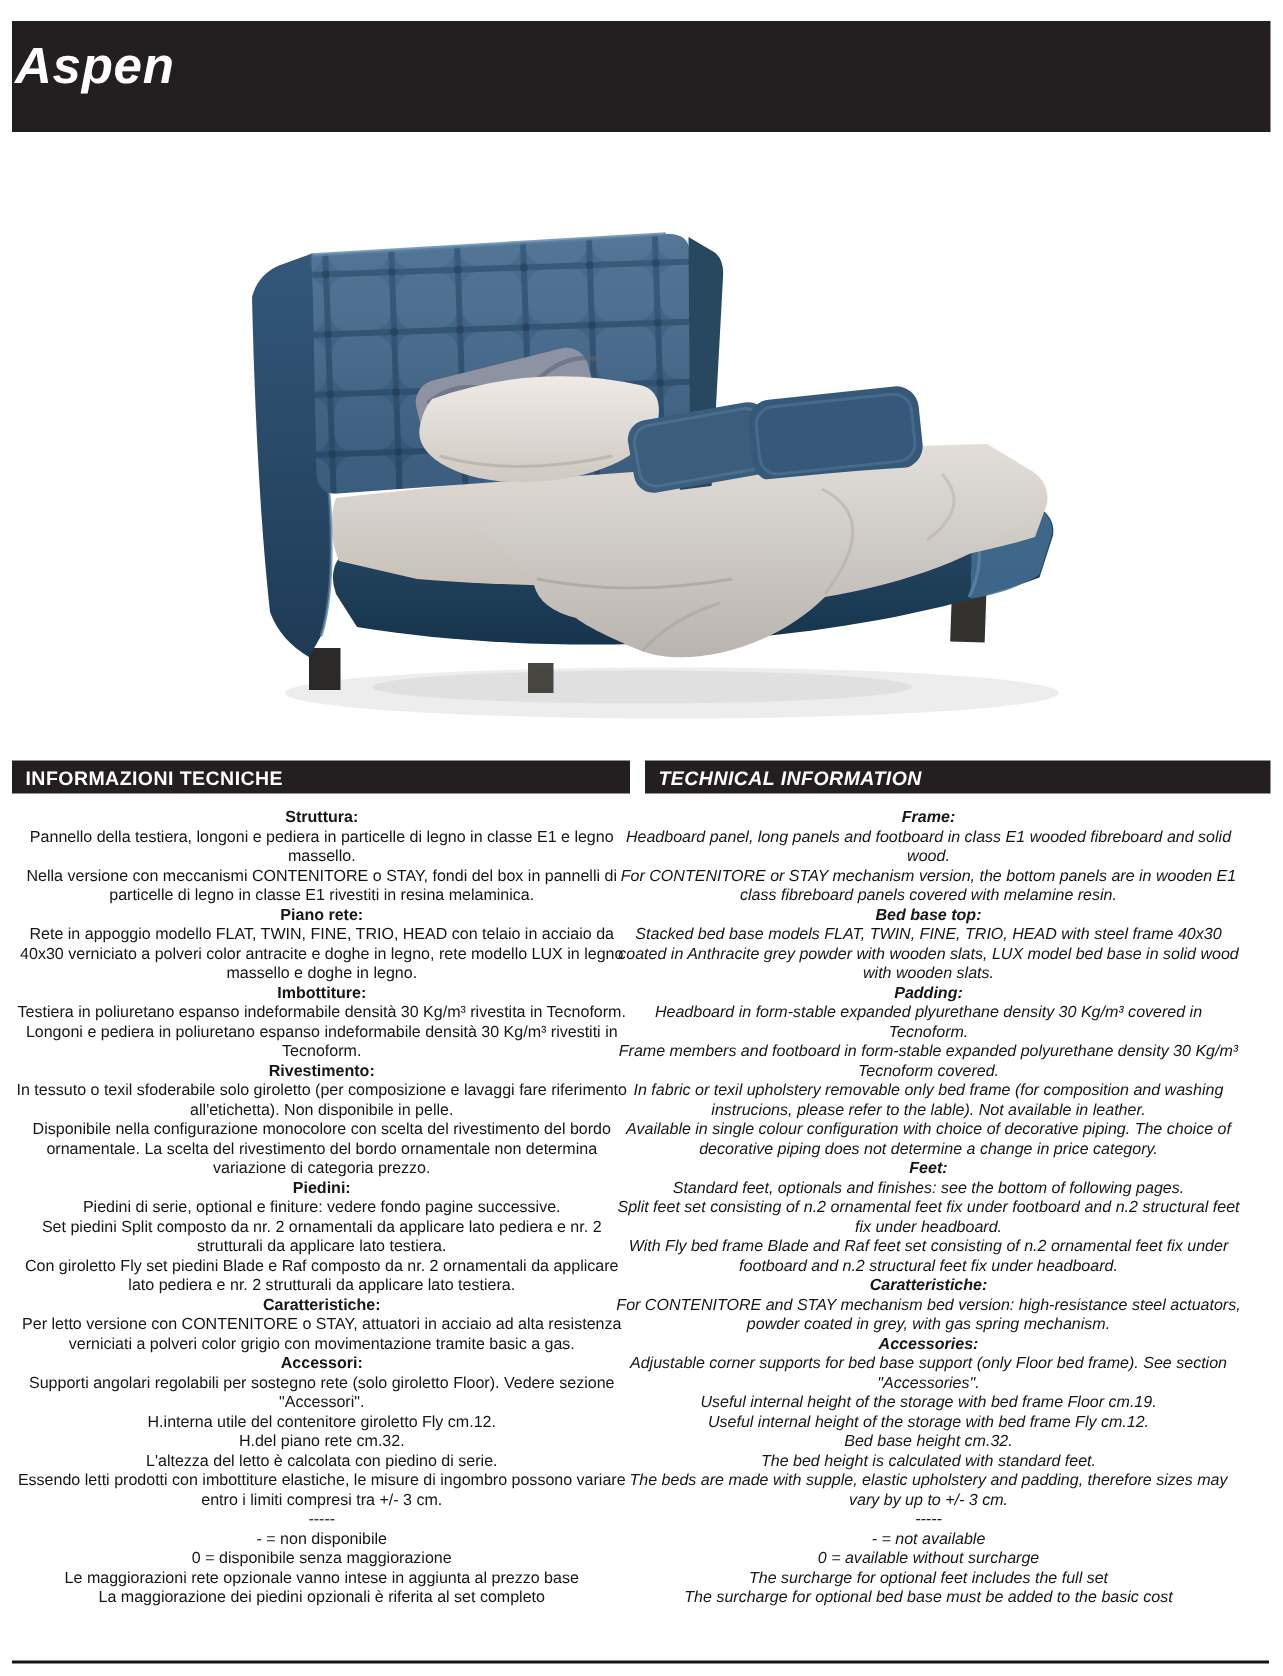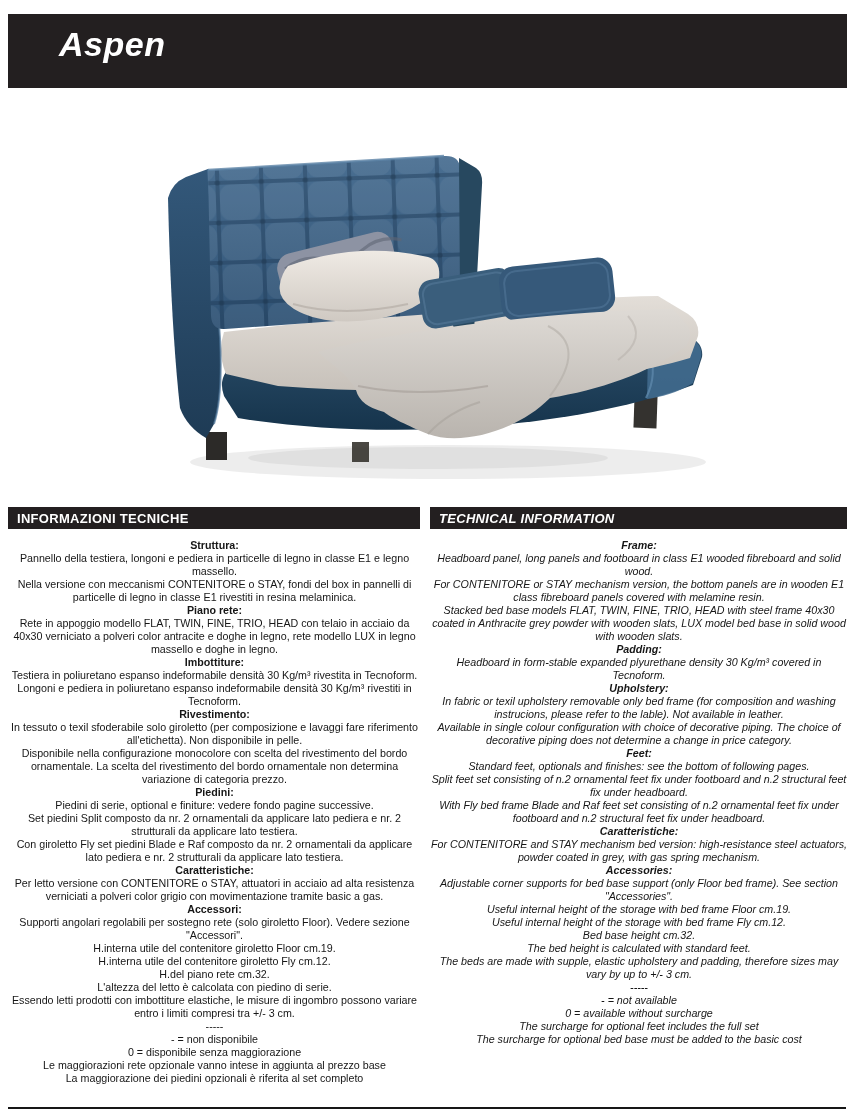--- a/index.html
+++ b/index.html
@@ -6,36 +6,35 @@
   .page{
     position:relative;width:855px;height:1117px;background:#ffffff;
     font-family:"Liberation Sans", sans-serif;color:#1a1a1a;overflow:hidden;
   }
   .title-bar{
     position:absolute;left:8px;top:14px;width:839px;height:74px;
     background:#231f20;color:#ffffff;
   }
   .title-bar .title{
     font-style:italic;font-weight:bold;font-size:34px;letter-spacing:.5px;
-    padding:11px 0 0 15px;
-    margin-left:36px;
+    padding:11px 0 0 2px;
   }
   .bed-figure{position:absolute;left:128px;top:146px;width:600px;height:350px;}
   .col-header{
     position:absolute;top:507px;height:22px;background:#231f20;color:#ffffff;
     font-size:13px;font-weight:bold;letter-spacing:.3px;
     display:flex;align-items:center;padding-left:9px;box-sizing:border-box;
   }
   .col-header.left{left:8px;width:412px;}
   .col-header.right{left:430px;width:417px;font-style:italic;}
   .col{
     position:absolute;top:539px;font-size:10.7px;line-height:13px;color:#161616;text-align:center;
   }
   .col.left{left:8px;width:413px;}
-  .col.right{left:430px;width:418px;font-style:italic;}
+  .col.right{left:410px;width:418px;font-style:italic;}
   .sec-heading{font-weight:bold;}
   .sec-par{margin:0;}
   .bottom-rule{
     position:absolute;left:8px;top:1107px;width:838px;height:2px;background:#161616;
   }
 </style>
 </head>
 <body>
 
 <div class="page">
@@ -164,39 +163,39 @@
       <div class="sec-par">In tessuto o texil sfoderabile solo giroletto (per composizione e lavaggi fare riferimento all'etichetta). Non disponibile in pelle.</div>
       <div class="sec-par">Disponibile nella configurazione monocolore con scelta del rivestimento del bordo ornamentale. La scelta del rivestimento del bordo ornamentale non determina variazione di categoria prezzo.</div>
       <div class="sec-heading">Piedini:</div>
       <div class="sec-par">Piedini di serie, optional e finiture: vedere fondo pagine successive.</div>
       <div class="sec-par">Set piedini Split composto da nr. 2 ornamentali da applicare lato pediera e nr. 2 strutturali da applicare lato testiera.</div>
       <div class="sec-par">Con giroletto Fly set piedini Blade e Raf composto da nr. 2 ornamentali da applicare lato pediera e nr. 2 strutturali da applicare lato testiera.</div>
       <div class="sec-heading">Caratteristiche:</div>
       <div class="sec-par">Per letto versione con CONTENITORE o STAY, attuatori in acciaio ad alta resistenza verniciati a polveri color grigio con movimentazione tramite basic a gas.</div>
       <div class="sec-heading">Accessori:</div>
       <div class="sec-par">Supporti angolari regolabili per sostegno rete (solo giroletto Floor). Vedere sezione "Accessori".</div>
-      <div class="sec-par">H.interna utile del contenitore giroletto Floor cm.19.</div>
       <div class="sec-par">H.interna utile del contenitore giroletto Fly cm.12.</div>
       <div class="sec-par">H.del piano rete cm.32.</div>
       <div class="sec-par">L'altezza del letto è calcolata con piedino di serie.</div>
       <div class="sec-par">Essendo letti prodotti con imbottiture elastiche, le misure di ingombro possono variare entro i limiti compresi tra +/- 3 cm.</div>
       <div class="sec-par">-----</div>
       <div class="sec-par">- = non disponibile</div>
       <div class="sec-par">0 = disponibile senza maggiorazione</div>
       <div class="sec-par">Le maggiorazioni rete opzionale vanno intese in aggiunta al prezzo base</div>
       <div class="sec-par">La maggiorazione dei piedini opzionali è riferita al set completo</div>
     </div>
   <div class="col right">
       <div class="sec-heading">Frame:</div>
       <div class="sec-par">Headboard panel, long panels and footboard in class E1 wooded fibreboard and solid wood.</div>
       <div class="sec-par">For CONTENITORE or STAY mechanism version, the bottom panels are in wooden E1 class fibreboard panels covered with melamine resin.</div>
+      <div class="sec-heading">Bed base top:</div>
       <div class="sec-par">Stacked bed base models FLAT, TWIN, FINE, TRIO, HEAD with steel frame 40x30 coated in Anthracite grey powder with wooden slats, LUX model bed base in solid wood with wooden slats.</div>
       <div class="sec-heading">Padding:</div>
       <div class="sec-par">Headboard in form-stable expanded plyurethane density 30 Kg/m³ covered in Tecnoform.</div>
-      <div class="sec-heading">Upholstery:</div>
+      <div class="sec-par">Frame members and footboard in form-stable expanded polyurethane density 30 Kg/m³ Tecnoform covered.</div>
       <div class="sec-par">In fabric or texil upholstery removable only bed frame (for composition and washing instrucions, please refer to the lable). Not available in leather.</div>
       <div class="sec-par">Available in single colour configuration with choice of decorative piping. The choice of decorative piping does not determine a change in price category.</div>
       <div class="sec-heading">Feet:</div>
       <div class="sec-par">Standard feet, optionals and finishes: see the bottom of following pages.</div>
       <div class="sec-par">Split feet set consisting of n.2 ornamental feet fix under footboard and n.2 structural feet fix under headboard.</div>
       <div class="sec-par">With Fly bed frame Blade and Raf feet set consisting of n.2 ornamental feet fix under footboard and n.2 structural feet fix under headboard.</div>
       <div class="sec-heading">Caratteristiche:</div>
       <div class="sec-par">For CONTENITORE and STAY mechanism bed version: high-resistance steel actuators, powder coated in grey, with gas spring mechanism.</div>
       <div class="sec-heading">Accessories:</div>
       <div class="sec-par">Adjustable corner supports for bed base support (only Floor bed frame). See section "Accessories".</div>

